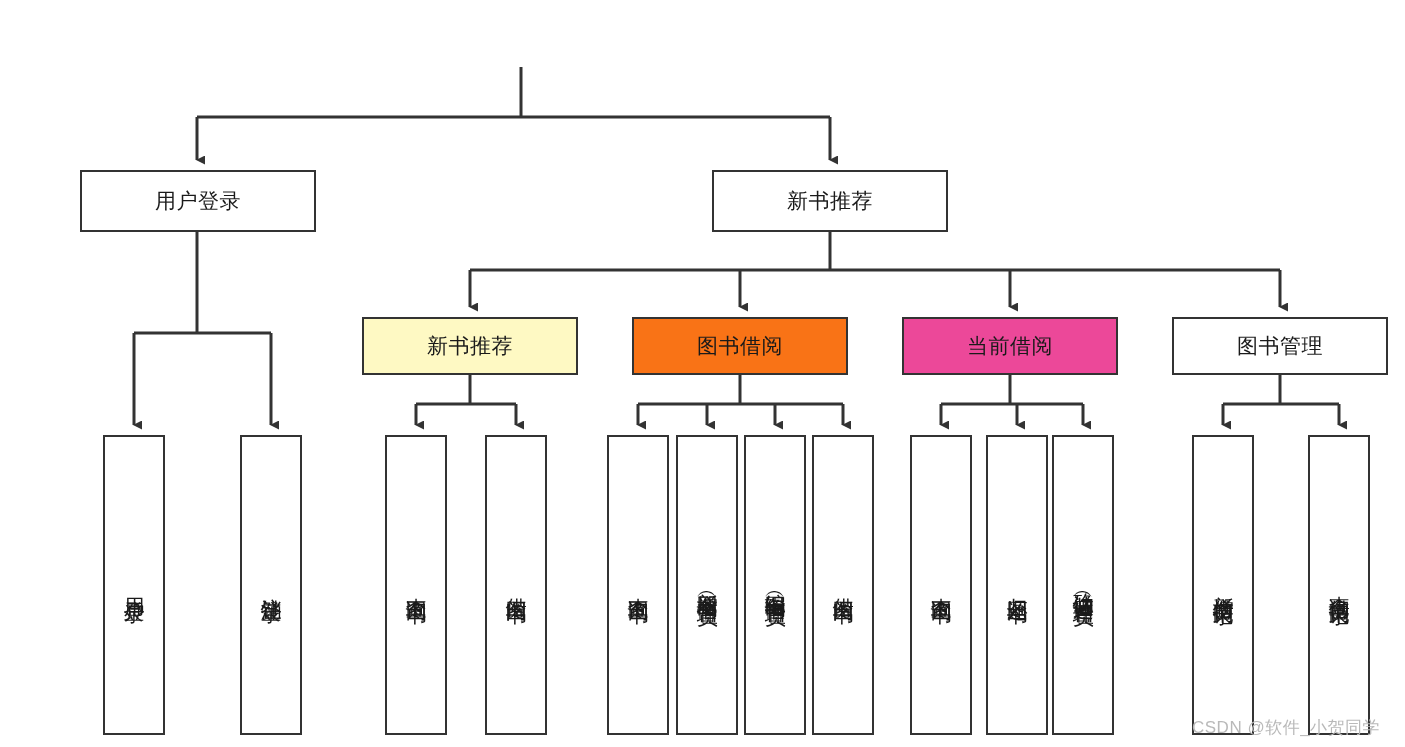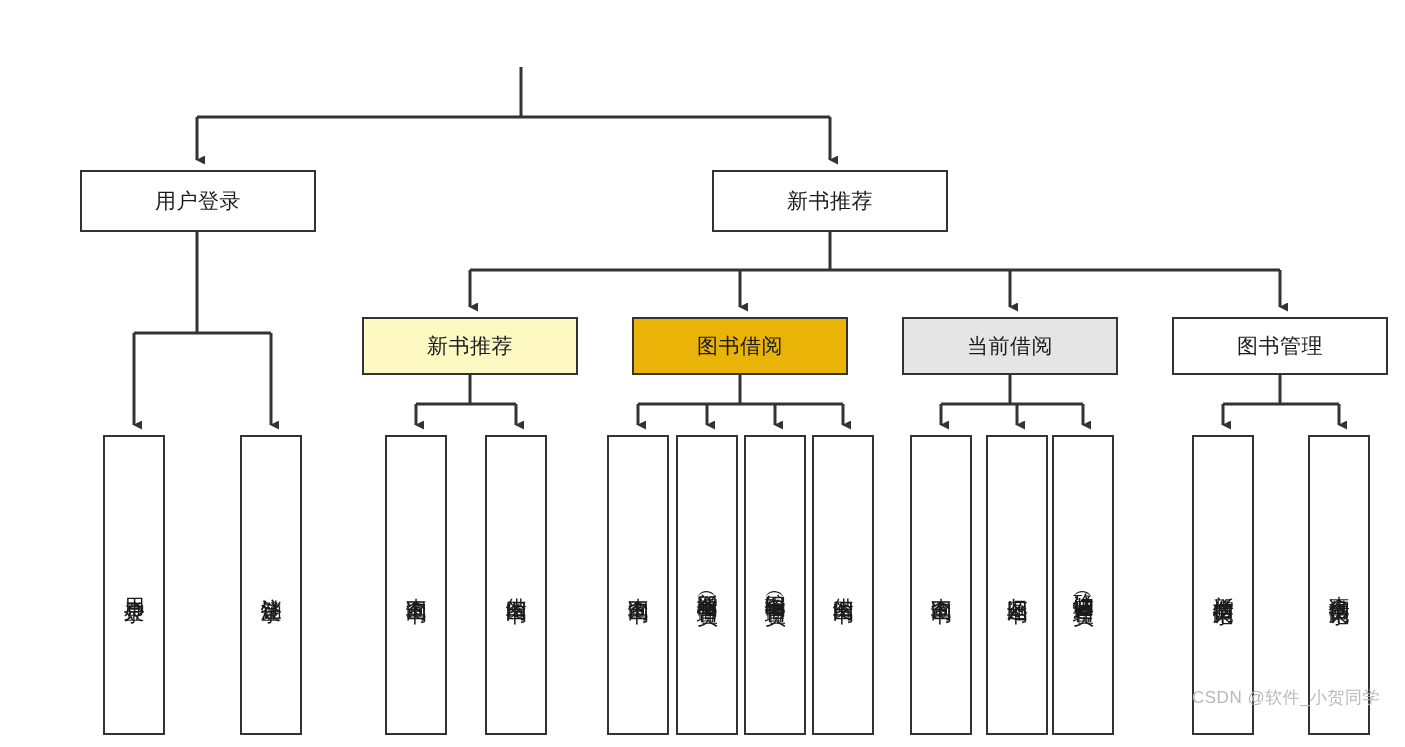--- a/index.html
+++ b/index.html
@@ -116,33 +116,33 @@
       <path d="M 1223,404 L 1223,425" marker-end="url(#arrowhead)"></path>
       <path d="M 1339,404 L 1339,425" marker-end="url(#arrowhead)"></path>
     </g>
   </svg>
 
 
   <div class="node node-h" style="left: 80px; top: 170px; width: 236px; height: 62px; border-color: rgb(51, 51, 51); background: rgb(255, 255, 255); color: rgb(26, 26, 26);">用户登录</div>
   <div class="node node-h" style="left: 712px; top: 170px; width: 236px; height: 62px; border-color: rgb(51, 51, 51); background: rgb(255, 255, 255); color: rgb(26, 26, 26);">新书推荐</div>
 
   <div class="node node-h" style="left: 362px; top: 317px; width: 216px; height: 58px; border-color: rgb(51, 51, 51); background: #fef9c3; color: rgb(26, 26, 26);">新书推荐</div>
-  <div class="node node-h" style="left: 632px; top: 317px; width: 216px; height: 58px; border-color: rgb(51, 51, 51); background: #eab308; color: rgb(26, 26, 26);">图书借阅</div>
-  <div class="node node-h" style="left: 902px; top: 317px; width: 216px; height: 58px; border-color: rgb(51, 51, 51); background: #e5e5e5; color: rgb(26, 26, 26);">当前借阅</div>
+  <div class="node node-h" style="left: 632px; top: 317px; width: 216px; height: 58px; border-color: rgb(51, 51, 51); background: #f97316; color: rgb(26, 26, 26);">图书借阅</div>
+  <div class="node node-h" style="left: 902px; top: 317px; width: 216px; height: 58px; border-color: rgb(51, 51, 51); background: #ec4899; color: rgb(26, 26, 26);">当前借阅</div>
   <div class="node node-h" style="left: 1172px; top: 317px; width: 216px; height: 58px; border-color: rgb(51, 51, 51); background: rgb(255, 255, 255); color: rgb(26, 26, 26);">图书管理</div>
 
   <div class="node node-v" style="left: 103px; top: 435px; width: 62px; height: 300px; border-color: rgb(51, 51, 51); background: rgb(255, 255, 255); color: rgb(26, 26, 26);">用户登录</div>
   <div class="node node-v" style="left: 240px; top: 435px; width: 62px; height: 300px; border-color: rgb(51, 51, 51); background: rgb(255, 255, 255); color: rgb(26, 26, 26);">注销登录</div>
   <div class="node node-v" style="left: 385px; top: 435px; width: 62px; height: 300px; border-color: rgb(51, 51, 51); background: rgb(255, 255, 255); color: rgb(26, 26, 26);">查询图书</div>
   <div class="node node-v" style="left: 485px; top: 435px; width: 62px; height: 300px; border-color: rgb(51, 51, 51); background: rgb(255, 255, 255); color: rgb(26, 26, 26);">借阅图书</div>
   <div class="node node-v" style="left: 607px; top: 435px; width: 62px; height: 300px; border-color: rgb(51, 51, 51); background: rgb(255, 255, 255); color: rgb(26, 26, 26);">查询图书</div>
   <div class="node node-v" style="left: 676px; top: 435px; width: 62px; height: 300px; border-color: rgb(51, 51, 51); background: rgb(255, 255, 255); color: rgb(26, 26, 26);">新增图书（管理员）</div>
   <div class="node node-v" style="left: 744px; top: 435px; width: 62px; height: 300px; border-color: rgb(51, 51, 51); background: rgb(255, 255, 255); color: rgb(26, 26, 26);">编辑图书（管理员）</div>
   <div class="node node-v" style="left: 812px; top: 435px; width: 62px; height: 300px; border-color: rgb(51, 51, 51); background: rgb(255, 255, 255); color: rgb(26, 26, 26);">借阅图书</div>
   <div class="node node-v" style="left: 910px; top: 435px; width: 62px; height: 300px; border-color: rgb(51, 51, 51); background: rgb(255, 255, 255); color: rgb(26, 26, 26);">查询图书</div>
   <div class="node node-v" style="left: 986px; top: 435px; width: 62px; height: 300px; border-color: rgb(51, 51, 51); background: rgb(255, 255, 255); color: rgb(26, 26, 26);">归还图书</div>
   <div class="node node-v" style="left: 1052px; top: 435px; width: 62px; height: 300px; border-color: rgb(51, 51, 51); background: rgb(255, 255, 255); color: rgb(26, 26, 26);">确认归还（管理员）</div>
   <div class="node node-v" style="left: 1192px; top: 435px; width: 62px; height: 300px; border-color: rgb(51, 51, 51); background: rgb(255, 255, 255); color: rgb(26, 26, 26);">新增借阅记录</div>
   <div class="node node-v" style="left: 1308px; top: 435px; width: 62px; height: 300px; border-color: rgb(51, 51, 51); background: rgb(255, 255, 255); color: rgb(26, 26, 26);">查询借阅记录</div>
 
-  <div class="watermark" style="left: 1192px; top: 686px; color: rgb(185, 185, 185);">CSDN @软件_小贺同学</div>
+  <div class="watermark" style="left: 1192px; top: 716px; color: rgb(185, 185, 185);">CSDN @软件_小贺同学</div>
 
 </div>
 
 </body></html>

